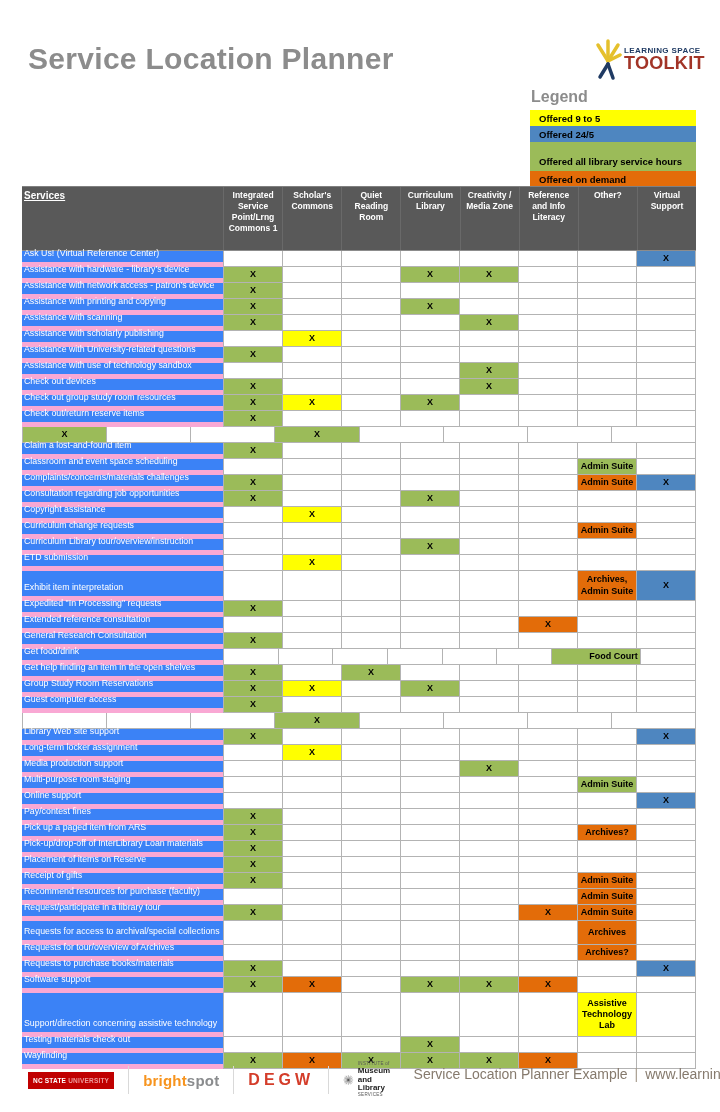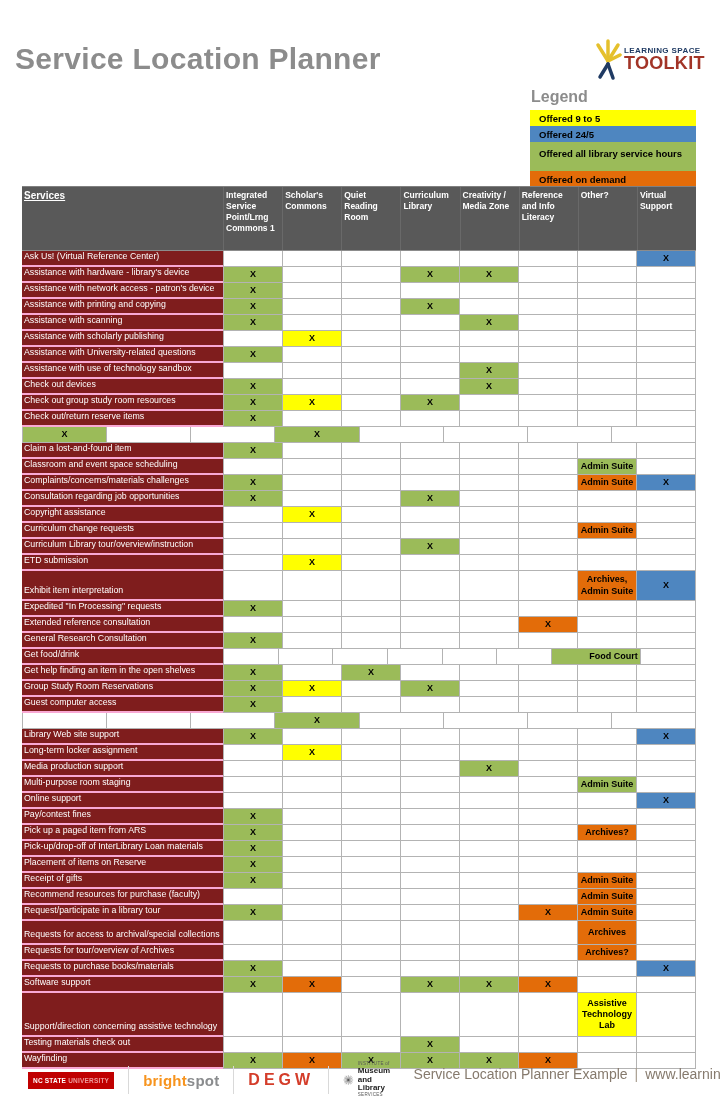--- a/index.html
+++ b/index.html
@@ -1,40 +1,40 @@
 <!DOCTYPE html>
 <html><head>
 <meta charset="utf-8">
 <style>
   * { margin:0; padding:0; box-sizing:border-box; }
   html,body { width:720px; height:1112px; }
   body { background:#fff; font-family:"Liberation Sans", sans-serif; position:relative; overflow:hidden; }
 
-  .page-title { position:absolute; left:15px; top:42px; font-size:30px; font-weight:bold; color:#8c8c8c; letter-spacing:0.3px; }
+  .page-title { position:absolute; left:28px; top:42px; font-size:30px; font-weight:bold; color:#8c8c8c; letter-spacing:0.3px; }
 
   .lst-logo { position:absolute; left:593px; top:36px; display:flex; align-items:center; }
   .lst-text { display:flex; flex-direction:column; margin-left:1px; }
   .lst-l1 { font-size:8px; color:#1f3a63; font-weight:bold; letter-spacing:0.4px; }
   .lst-l2 { font-size:18px; color:#a23427; font-weight:bold; line-height:0.95; letter-spacing:0.3px; }
 
   .legend-title { position:absolute; left:531px; top:88px; font-size:16px; font-weight:bold; color:#8c8c8c; }
   .legend { position:absolute; left:530px; top:110px; width:166px; }
   .legend-item { height:16px; display:flex; align-items:center; padding-left:9px; font-size:9.5px; font-weight:bold; color:#000; }
-  .legend-item.tall { height:29px; align-items:flex-end; padding-bottom:12px; }
+  .legend-item.tall { height:29px; align-items:flex-end; padding-bottom:4px; }
 
   .svc-table { position:absolute; left:22px; top:186px; width:674px; border-top:1px solid #808080; }
   .thead { display:flex; height:64px; background:#595959; border-bottom:1px solid #8c8c8c; }
   .thead-label { width:201px; color:#fff; font-size:10px; font-weight:bold; text-decoration:underline; padding:3px 0 0 2px; }
-  .tcol-header { flex:1; color:#fff; font-size:8.5px; font-weight:bold; padding:3px 2px 11px 2px; line-height:1.3; border-left:1px solid #696969; }
+  .tcol-header { flex:1; color:#fff; font-size:8.5px; font-weight:bold; text-align:center; padding:3px 2px 11px 2px; line-height:1.3; border-left:1px solid #696969; }
 
   .trow { display:flex; height:16px; }
   .trow.rh2 { height:30px; }
   .trow.rhw { height:24px; }
   .trow.rh3 { height:44px; }
-  .tlabel { width:201px; background:#7f1d1d; color:#fff; font-size:8.8px; display:flex; align-items:flex-end; padding:0 3px 3px 2px; border-bottom:2px solid #f9a8d4; line-height:1.2; }
+  .tlabel { width:201px; background:#3b82f6; color:#fff; font-size:8.8px; display:flex; align-items:flex-end; padding:0 3px 3px 2px; border-bottom:5px solid #f9a8d4; line-height:1.2; }
   .tcell { flex:1; background:#fff; border-left:1px solid #b3b3b3; border-bottom:1px solid #b3b3b3; display:flex; align-items:center; justify-content:center; text-align:center; font-size:9px; font-weight:bold; color:#000; line-height:1.25; padding:0 1px; }
   .tcell:last-child { border-right:1px solid #b3b3b3; }
 
   .footer { position:absolute; left:28px; top:1066px; width:668px; height:30px; display:flex; align-items:flex-start; }
   .fblock { display:flex; align-items:center; padding:0 14px; height:28px; border-right:1px solid #d9d9d9; }
   .fblock:first-child { padding-left:0; }
   .ncstate { background:#c00000; color:#fff; font-size:6.5px; font-weight:bold; padding:5px 5px; letter-spacing:0.2px; white-space:nowrap; }
   .ncstate .nc2 { color:#ee9a9a; margin-left:2px; }
   .bs1 { color:#f7941e; font-size:15px; font-weight:bold; letter-spacing:0.2px; }
   .bs2 { color:#8a8c8e; font-size:15px; font-weight:bold; letter-spacing:0.2px; }

